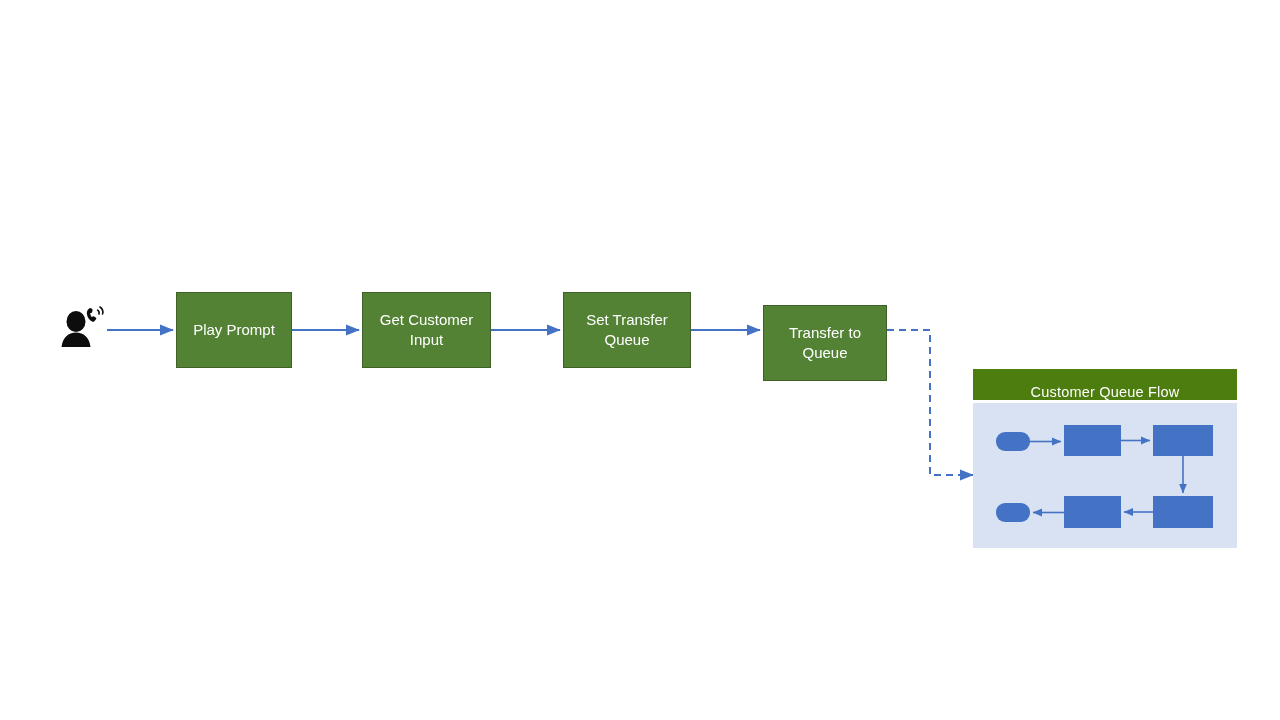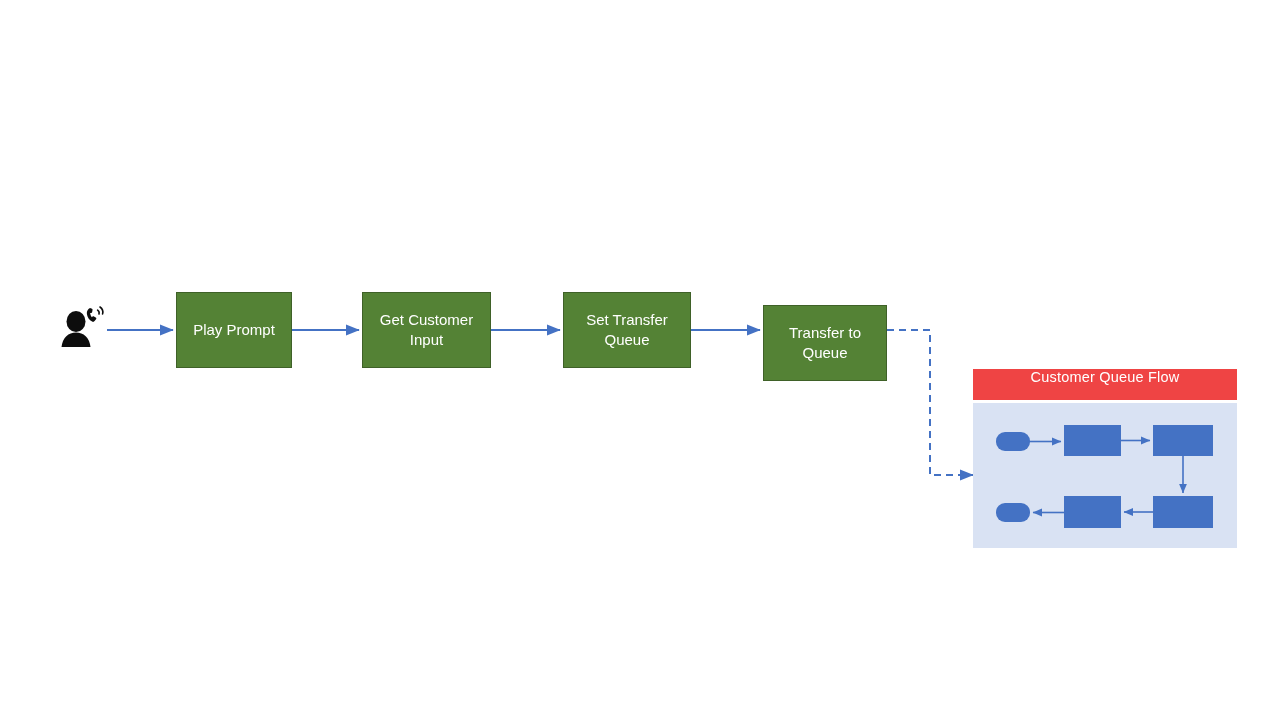--- a/index.html
+++ b/index.html
@@ -76,24 +76,24 @@
     top: 369px;
     width: 264px;
     height: 179px;
   }
   #queue-panel-header {
     position: absolute;
     left: 0;
     top: 0;
     width: 264px;
     height: 31px;
-    background: #ef4444;
+    background: #4d7c0f;
     color: #ffffff;
     display: flex;
-    align-items: flex-start;
+    align-items: flex-end;
     justify-content: center;
     font-size: 14.5px;
     letter-spacing: .2px;
     font-family: "Liberation Sans", sans-serif;
   }
   #queue-panel-body {
     position: absolute;
     left: 0;
     top: 34px;
     width: 264px;

